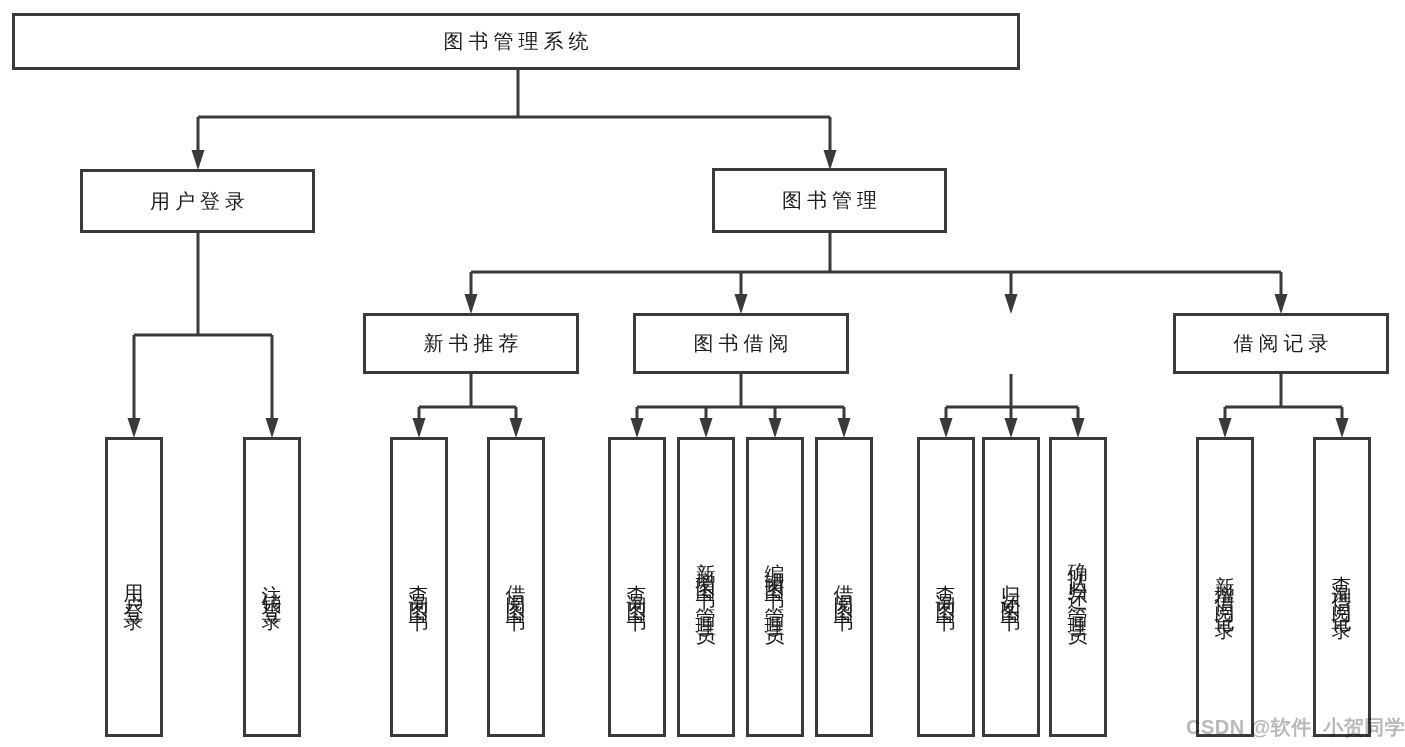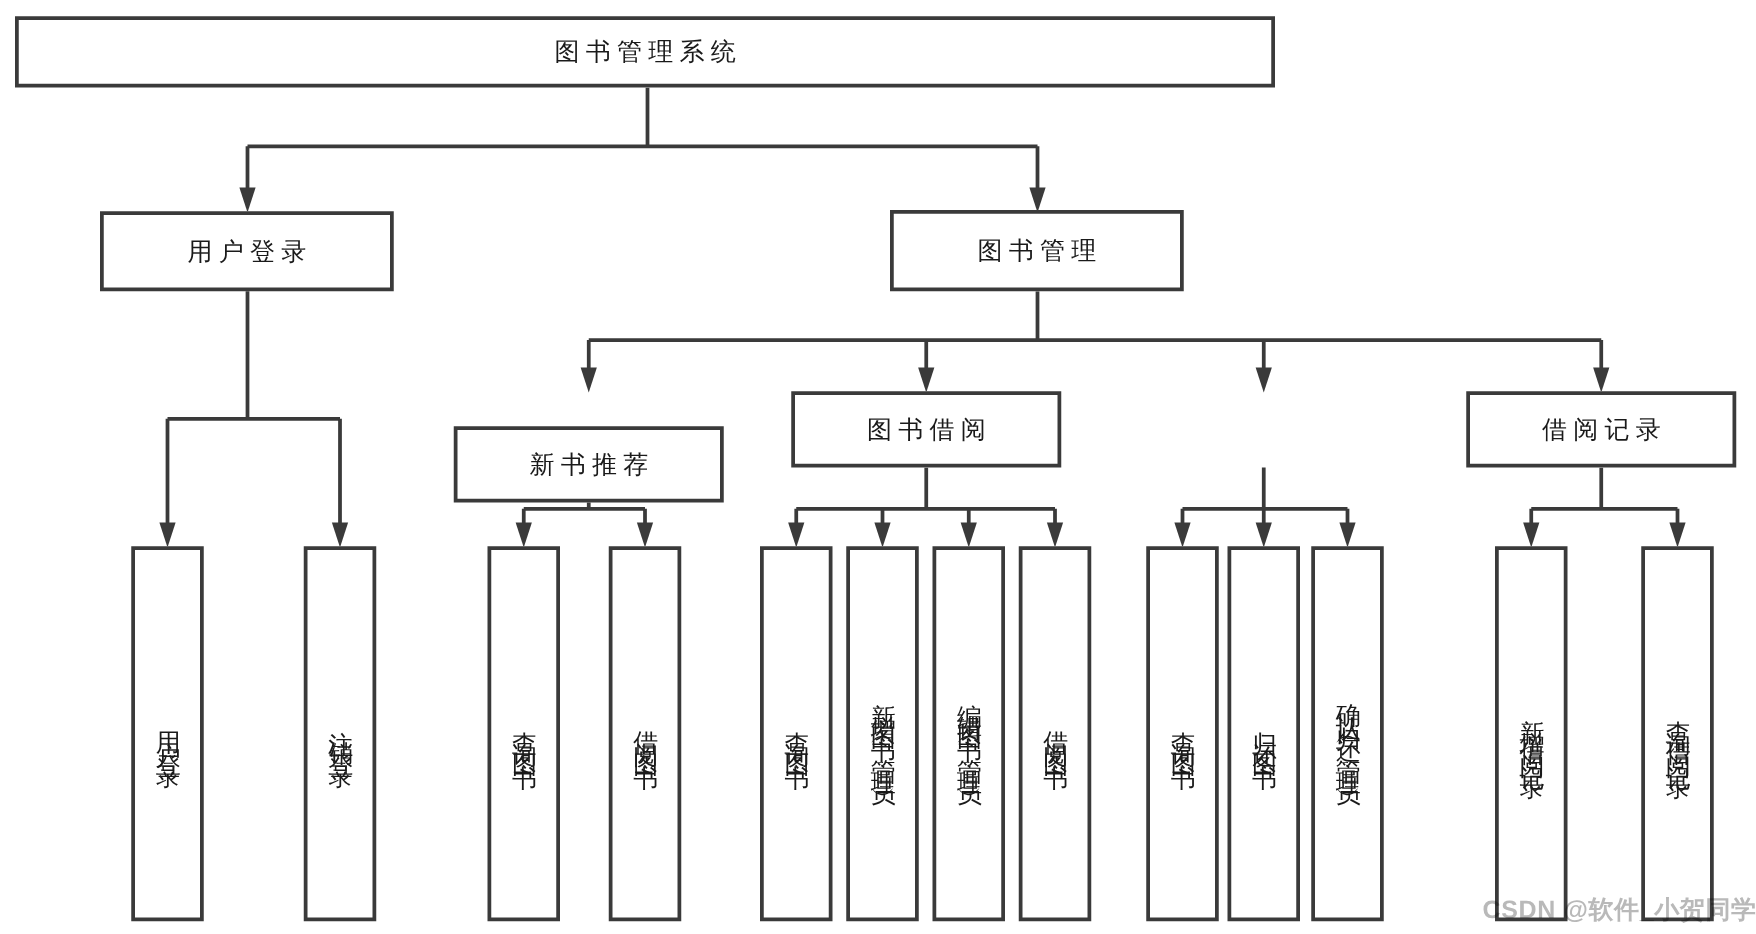--- a/index.html
+++ b/index.html
@@ -31,21 +31,21 @@
     font-size: 20px;
     letter-spacing: 5px;
     text-indent: 5px;
     z-index: 2;
     white-space: nowrap;
   }
   .box.root    { left: 12px;  top: 13px;  width: 1008px; height: 57px; }
   .box.lv2-a   { left: 80px;  top: 169px; width: 235px;  height: 64px; }
   .box.lv2-b   { left: 712px; top: 168px; width: 235px;  height: 65px; }
   .box.section { top: 313px; width: 216px; height: 61px; }
-  .sec-0 { left: 363px; margin-top: 28px; }
+  .sec-0 { left: 363px; }
   .sec-1 { left: 633px; text-align: center; }
   .sec-2 { left: 903px; }
   .sec-3 { left: 1173px; }
   .leaf {
     position: absolute;
     top: 437px;
     width: 58px; height: 300px;
     box-sizing: border-box;
     background: #ffffff;
     border: 3px solid #3a3a3a;

